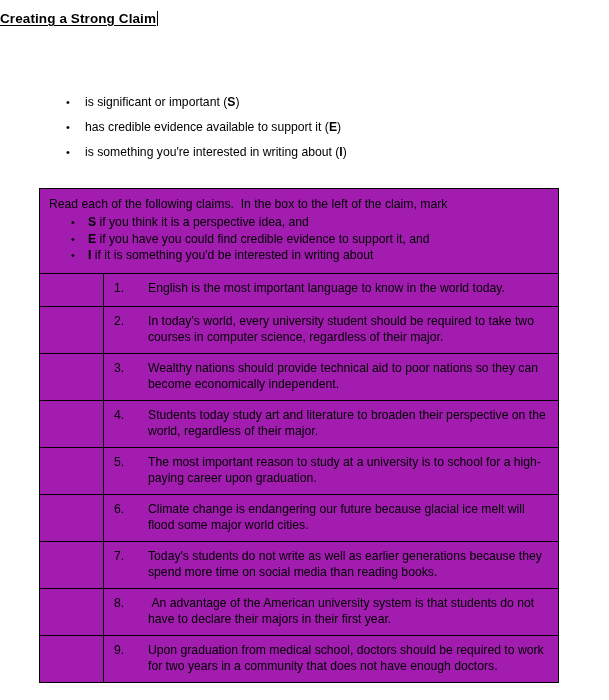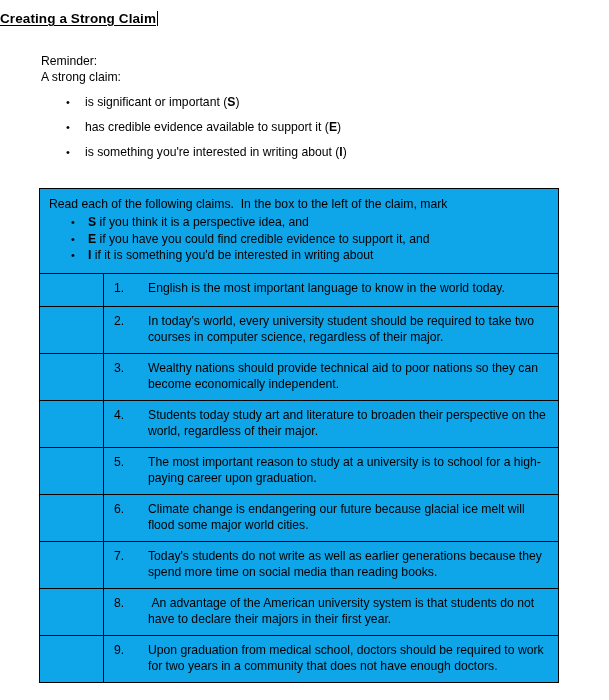--- a/index.html
+++ b/index.html
@@ -77,21 +77,21 @@
   .trait-item b { font-weight: bold; }
 
   
   .claims-table {
     position: absolute;
     left: 39px;
     top: 188px;
     width: 520px;
     border: 1.6px solid #000;
     box-sizing: border-box;
-    background: #0ea5e9;
+    background: #a21caf;
   }
 
   
   .instructions-cell {
     box-sizing: border-box;
     border-bottom: 1.6px solid #000;
     padding: 7px 8px 9px 9px;
     font-size: 12.2px;
   }
   .instr-lead {
@@ -155,24 +155,20 @@
 </style>
 </head>
 <body>
 
 <div class="page">
 
   <div class="doc-title-wrap">
     <span class="doc-title">Creating a Strong Claim</span>
   </div>
 
-  <div class="reminder">
-    <div class="reminder-line">Reminder:</div>
-    <div class="reminder-line">A strong claim:</div>
-  </div>
 
   <div class="claim-traits">
     <div class="trait-item">
       <span class="bullet">•</span><span>is significant or important (</span><b>S</b><span>)</span>
     </div>
     <div class="trait-item">
       <span class="bullet">•</span><span>has credible evidence available to support it (</span><b>E</b><span>)</span>
     </div>
     <div class="trait-item">
       <span class="bullet">•</span><span>is something you're interested in writing about (</span><b>I</b><span>)</span>

